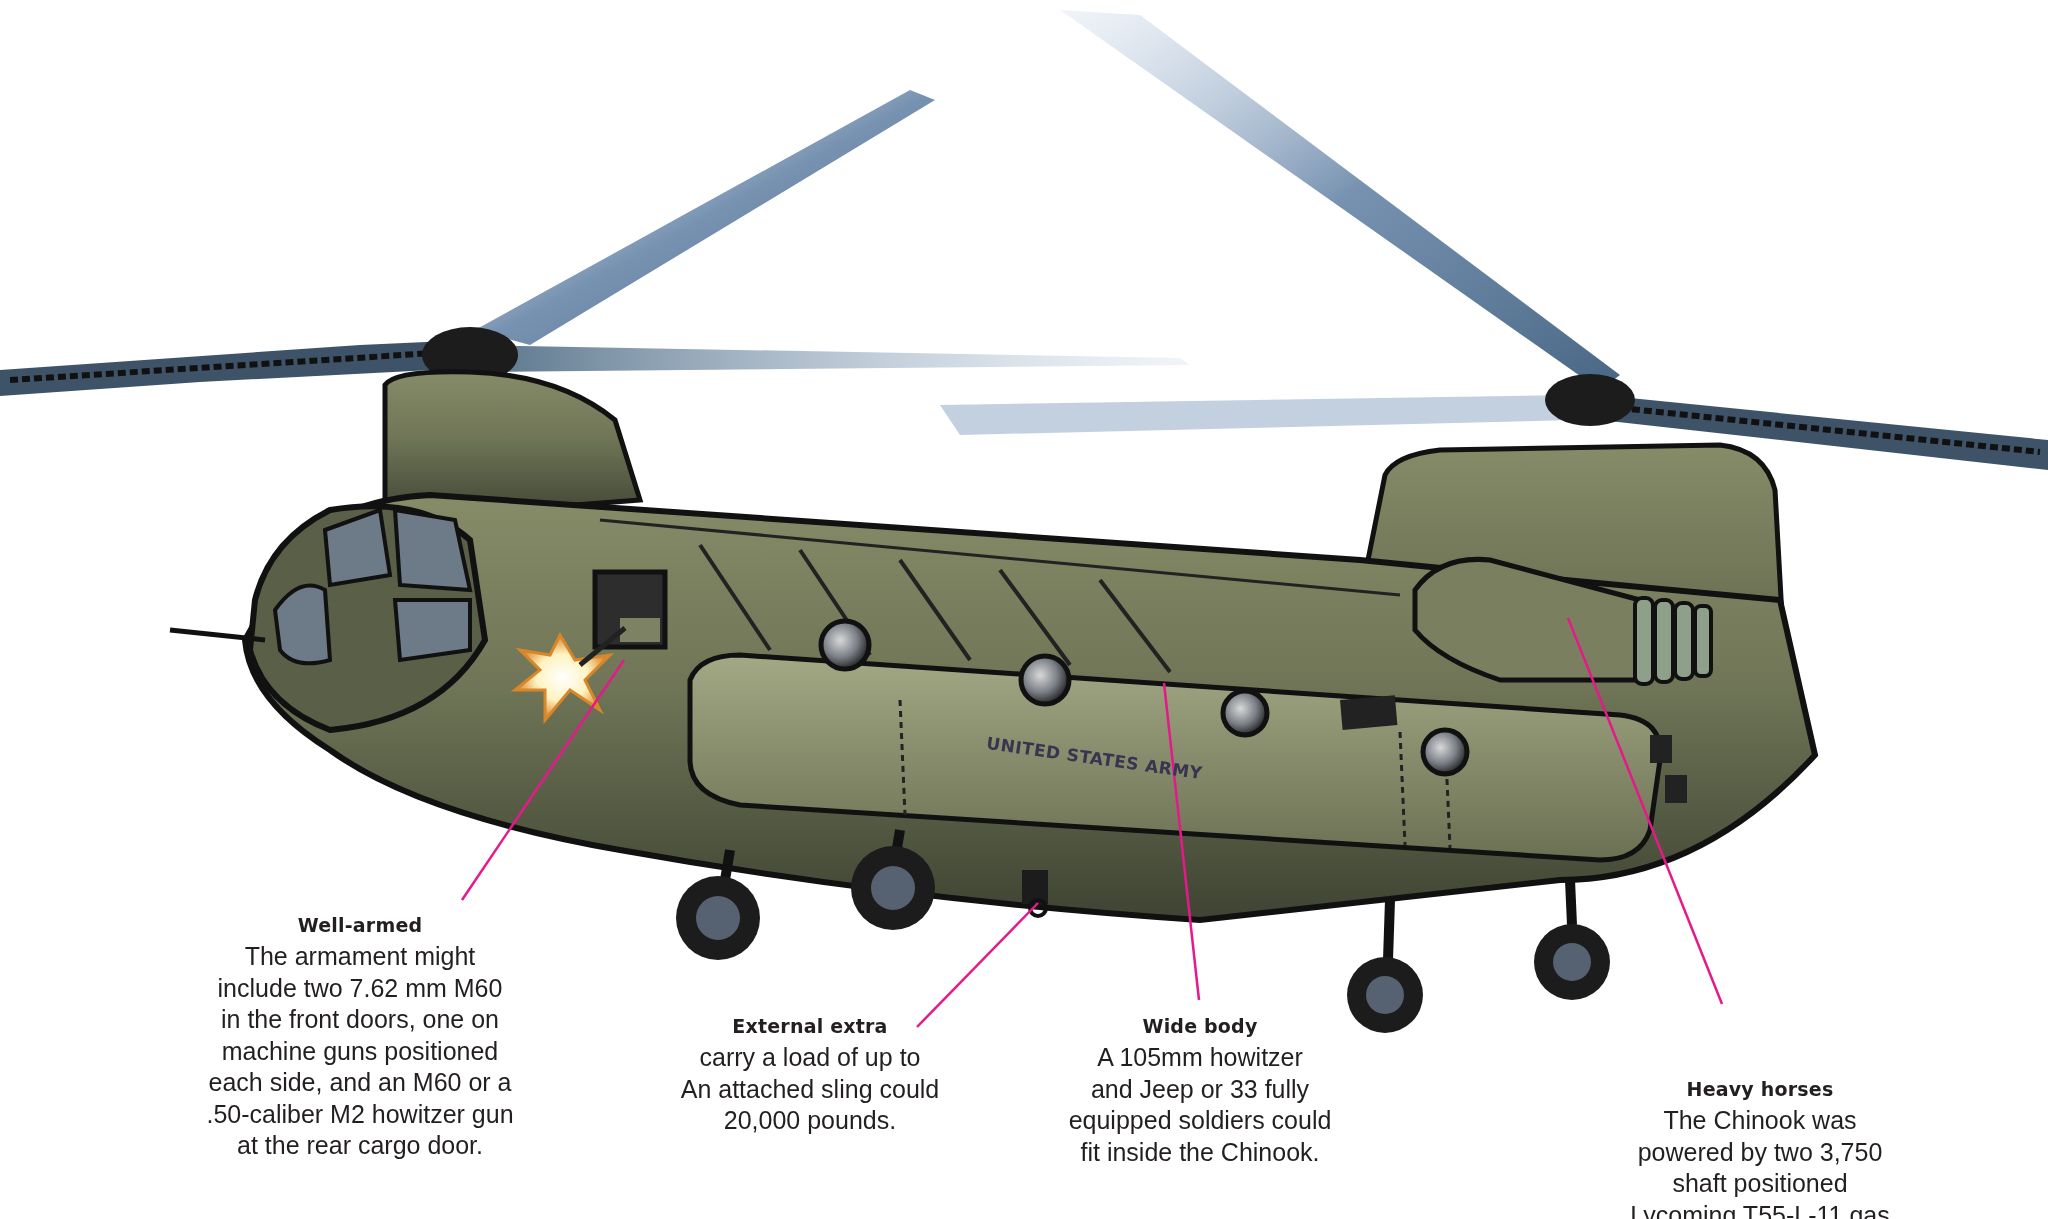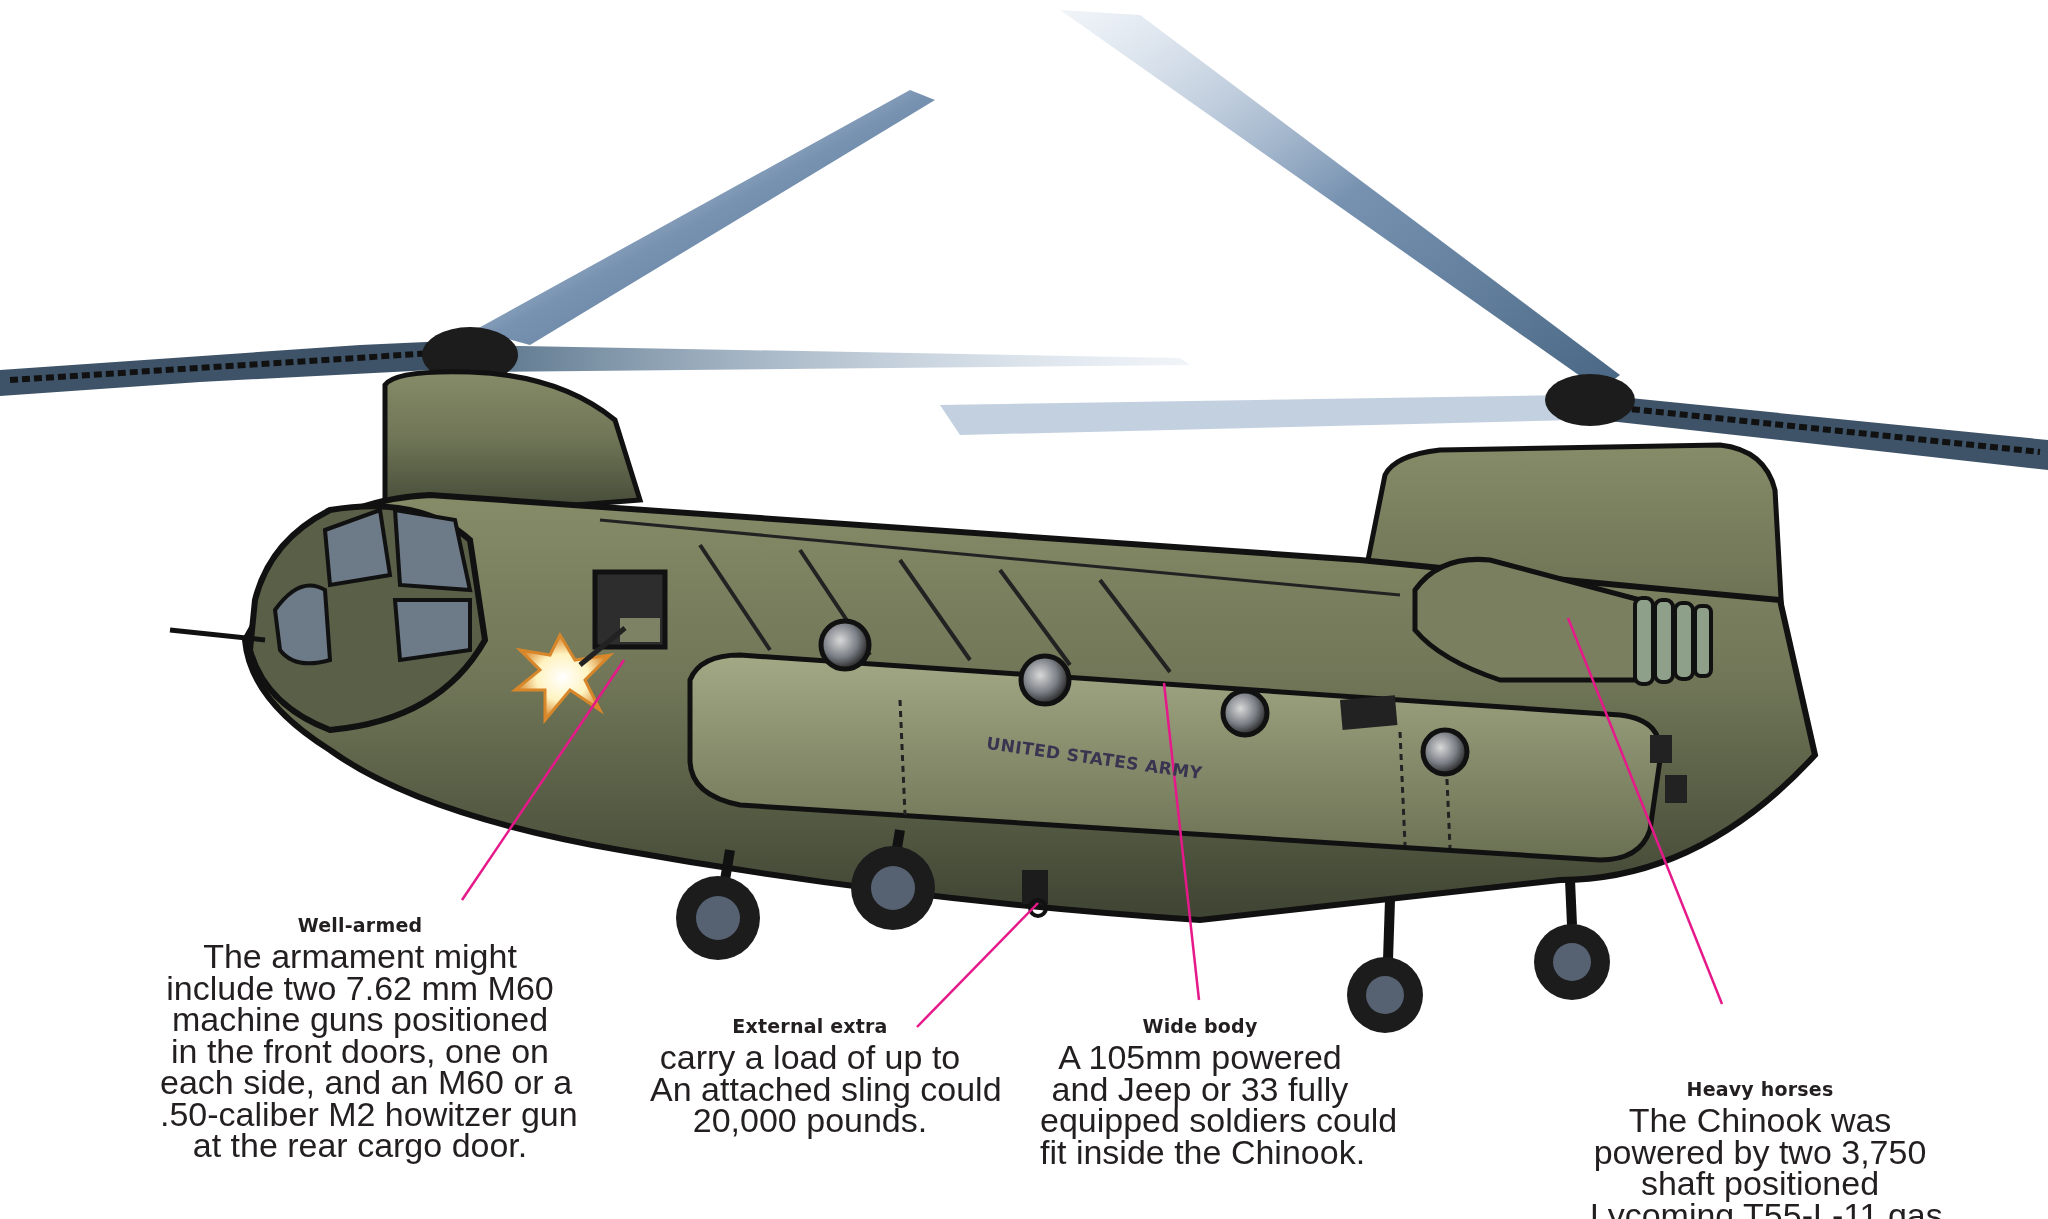--- a/index.html
+++ b/index.html
@@ -1,20 +1,20 @@
 <!DOCTYPE html>
 <html><head>
 <meta charset="utf-8">
 <style>
   html, body { margin: 0; padding: 0; background: #ffffff; }
   body { width: 2048px; height: 1219px; position: relative; overflow: hidden; font-family: "Liberation Sans", sans-serif; }
   #art { position: absolute; left: 0; top: 0; width: 2048px; height: 1219px; }
   .callout { position: absolute; text-align: center; color: #231f20; }
   .callout .head { font-family: "DejaVu Sans", sans-serif; font-weight: bold; font-size: 19px; line-height: 31px; letter-spacing: 0.2px; }
-  .callout .body { font-family: "Liberation Sans", sans-serif; font-size: 34px; line-height: 31.5px; }
+  .callout .body { font-family: "Liberation Sans", sans-serif; font-size: 25px; line-height: 31.5px; }
   .callout .line { display: block; white-space: nowrap; }
   #body-label { position: absolute; left: 988px; top: 733px; font-family: "DejaVu Sans", sans-serif; font-weight: bold; font-size: 17px; color: #3a3450; transform: rotate(8deg); transform-origin: left top; letter-spacing: 0.5px; white-space: nowrap; }
 </style>
 </head>
 <body>
 
 <svg id="art" viewBox="0 0 2048 1219" xmlns="http://www.w3.org/2000/svg">
   <defs>
     <linearGradient id="blurBlade" x1="0" y1="0" x2="1" y2="1">
       <stop offset="0" stop-color="#b9cbe0" stop-opacity="0.2"></stop>
@@ -153,41 +153,41 @@
   </g>
 </svg>
 
 <div id="body-label">UNITED STATES ARMY</div>
 
 <div class="callout" style="left:160px; top:910px; width:400px;">
   <div class="head">Well-armed</div>
   <div class="body">
     <span class="line">The armament might</span>
     <span class="line">include two 7.62 mm M60</span>
+    <span class="line">in the front doors, one on</span>
     <span class="line">machine guns positioned</span>
-    <span class="line">in the front doors, one on</span>
     <span class="line">each side, and an M60 or a</span>
     <span class="line">.50-caliber M2 howitzer gun</span>
     <span class="line">at the rear cargo door.</span>
   </div>
 </div>
 
 <div class="callout" style="left:650px; top:1011px; width:320px;">
   <div class="head">External extra</div>
   <div class="body">
     <span class="line">carry a load of up to</span>
     <span class="line">An attached sling could</span>
     <span class="line">20,000 pounds.</span>
   </div>
 </div>
 
 <div class="callout" style="left:1040px; top:1011px; width:320px;">
   <div class="head">Wide body</div>
   <div class="body">
-    <span class="line">A 105mm powered</span>
+    <span class="line">A 105mm howitzer</span>
     <span class="line">and Jeep or 33 fully</span>
     <span class="line">equipped soldiers could</span>
     <span class="line">fit inside the Chinook.</span>
   </div>
 </div>
 
 <div class="callout" style="left:1590px; top:1074px; width:340px;">
   <div class="head">Heavy horses</div>
   <div class="body">
     <span class="line">The Chinook was</span>

